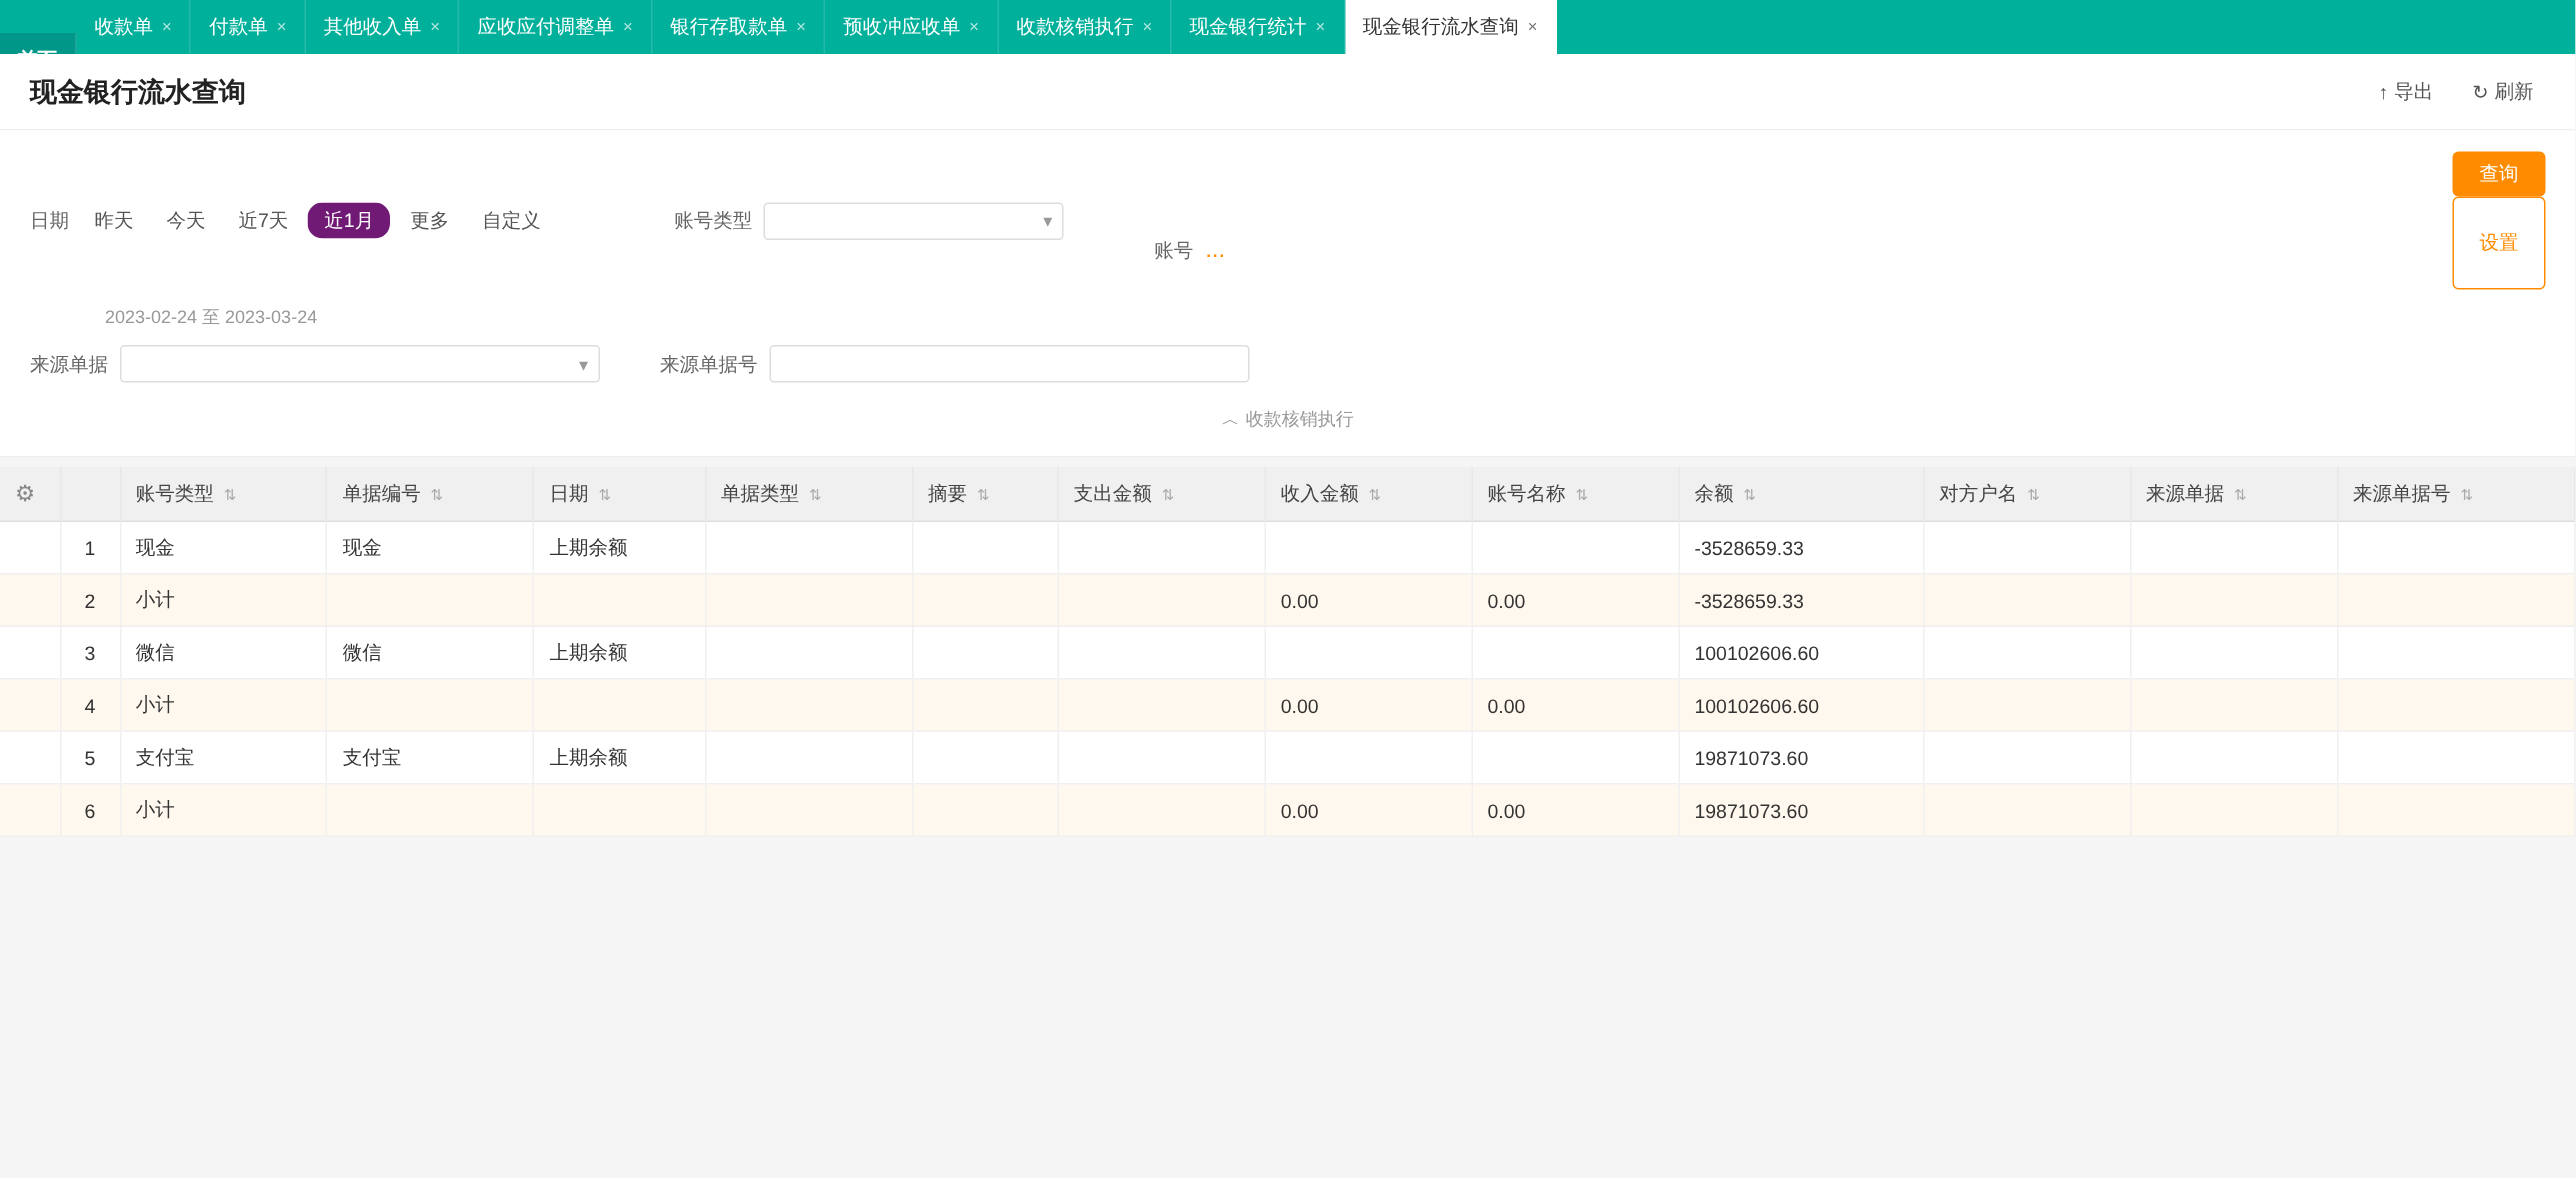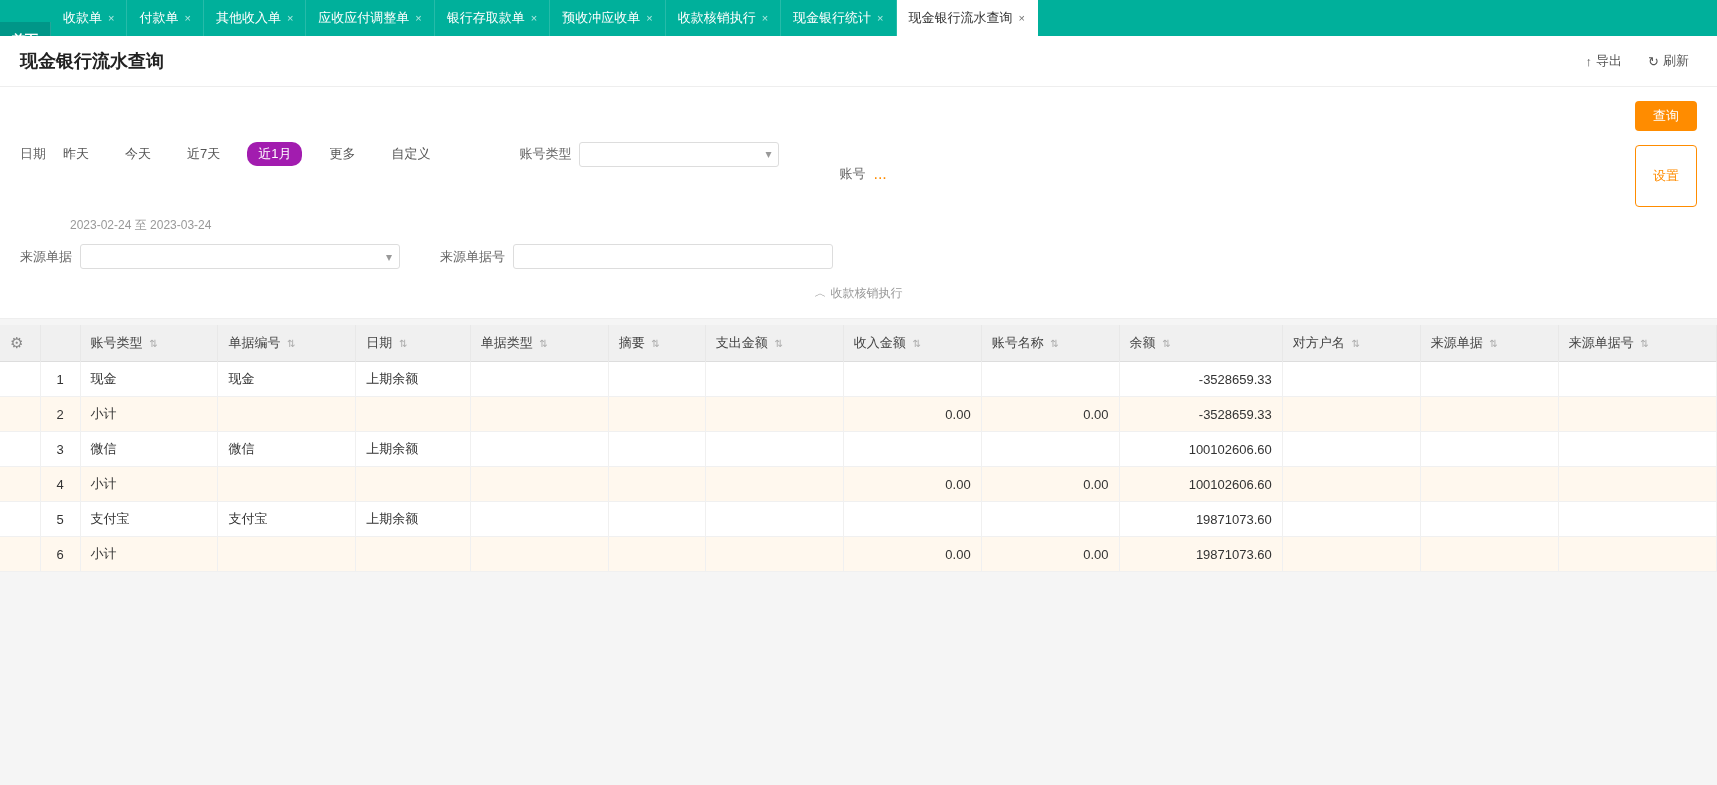--- a/index.html
+++ b/index.html
@@ -88,33 +88,33 @@
       align-items: center;
       gap: 8px;
     }
     .filter-label {
       color: #666;
       white-space: nowrap;
       font-size: 13px;
     }
     .date-options {
       display: flex;
-      gap: 18px;
+      gap: 4px;
       align-items: center;
     }
     .date-option {
       padding: 2px 8px;
       border-radius: 3px;
       cursor: pointer;
       font-size: 13px;
       color: #555;
       border: 1px solid transparent;
     }
     .date-option.active {
-      background: #a21caf;
+      background: #701a75;
       color: #fff;
       border-radius: 10px;
       padding: 2px 10px;
     }
     .date-range {
       font-size: 12px;
       color: #999;
       margin-left: 4px;
     }
     .filter-select {
@@ -172,21 +172,21 @@
       border: 1px solid #ff8c00;
       border-radius: 4px;
       padding: 21px 16px;
       font-size: 13px;
       cursor: pointer;
       white-space: nowrap;
     }
     .right-buttons {
       display: flex;
       flex-direction: column;
-      gap: 14px;
+      gap: 0;
       margin-left: auto;
       justify-content: flex-end;
     }
     .collapse-bar {
       display: flex;
       justify-content: center;
       align-items: center;
       padding: 6px 0 2px;
       cursor: pointer;
       color: #999;
@@ -243,21 +243,21 @@
     .col-settings {
       width: 40px;
       text-align: center;
     }
     .settings-icon {
       font-size: 15px;
       color: #888;
       cursor: pointer;
     }
     .number-val {
-      text-align: right;
+      text-align: left;
     }
   </style>
 </head>
 <body>
 
 <nav class="top-nav">
   <div class="nav-tab home">
     <span>首页</span>
   </div>
   <div class="nav-tab">

